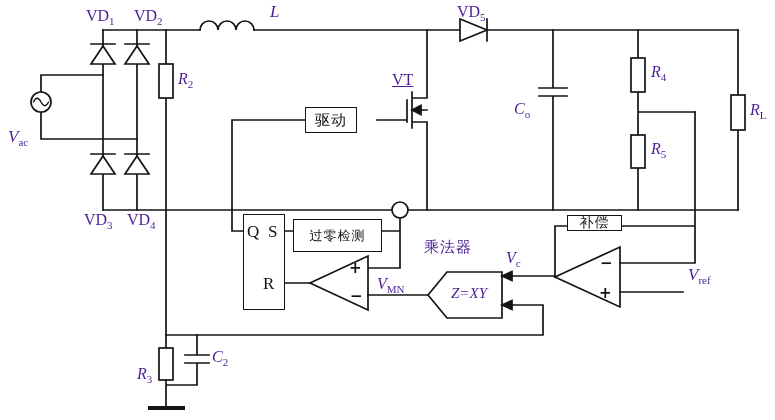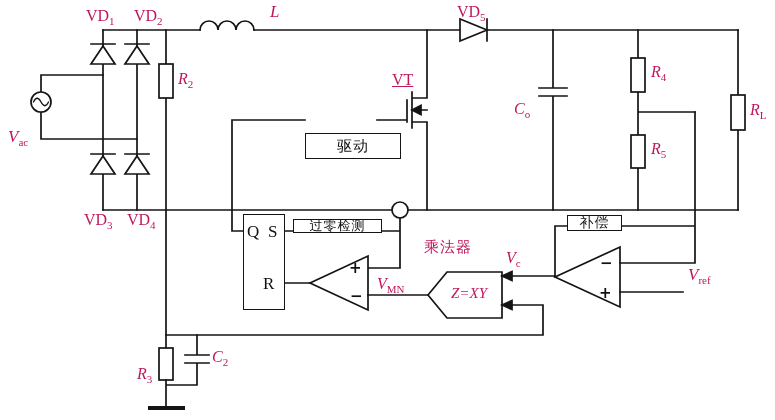--- a/index.html
+++ b/index.html
@@ -1,19 +1,19 @@
 <!DOCTYPE html>
 <html><head>
 <meta charset="utf-8">
 <style>
   html,body{margin:0;padding:0;background:#fff;}
   #canvas{position:relative;width:775px;height:420px;background:#fff;overflow:hidden;
           font-family:"Liberation Serif",serif;color:#111;}
   svg{position:absolute;left:0;top:0;}
-  .lbl{position:absolute;white-space:nowrap;font-size:16px;line-height:1;color:#be185d;}
+  .lbl{position:absolute;white-space:nowrap;font-size:16px;line-height:1;color:#4c1d95;}
   .lbl .b{font-family:"Liberation Serif",serif;}
   .it{font-style:italic;}
   .lbl sub{font-size:11px;font-style:normal;vertical-align:-4px;}
   .box{position:absolute;border:1.7px solid #141414;background:#fff;display:flex;
        align-items:center;justify-content:center;
        font-family:"DejaVu Sans",sans-serif;color:#111;box-sizing:border-box;}
   .ffletter{position:absolute;font-family:"Liberation Serif",serif;font-size:17px;color:#111;line-height:1;}
   .sign{position:absolute;font-family:"DejaVu Sans",sans-serif;font-size:15px;font-weight:bold;color:#111;line-height:1;}
   .cn{letter-spacing:1px;}
 </style>
@@ -113,30 +113,30 @@
       </g>
 
       <g>
         <rect x="159" y="348" width="14" height="32" fill="#fff"></rect>
         <path d="M197,335 V355 M185,355 H209 M185,363 H209 M197,363 V385 M166,385 H197 M166,380 V408"></path>
         <path d="M150,408 H183" stroke-width="4"></path>
       </g>
     </g>
   </svg>
 
-  <div class="box cn" style="left:305px;top:107px;width:96px;height:26px;font-size:15px;margin-top:26px;">
+  <div class="box cn" style="left:305px;top:107px;width:52px;height:26px;font-size:15px;">
     <span>驱动</span>
   </div>
 
   <div class="box" style="left:243px;top:214px;width:42px;height:96px;"></div>
   <span class="ffletter" style="left:247px;top:223px;">Q</span>
   <span class="ffletter" style="left:268px;top:223px;">S</span>
   <span class="ffletter" style="left:263px;top:275px;">R</span>
 
-  <div class="box cn" style="left:293px;top:219px;width:89px;height:14px;font-size:13px;">
+  <div class="box cn" style="left:293px;top:219px;width:89px;height:33px;font-size:13px;">
     <span>过零检测</span>
   </div>
 
   <div class="box cn" style="left:567px;top:215px;width:55px;height:16px;font-size:14px;">
     <span>补偿</span>
   </div>
 
   <span class="lbl cn" style="left:424px;top:240px;font-family:'DejaVu Sans',sans-serif;font-size:15px;">乘法器</span>
   <span class="lbl it" style="left:438px;top:286px;width:62px;text-align:center;font-size:15px;">Z=XY</span>
 

